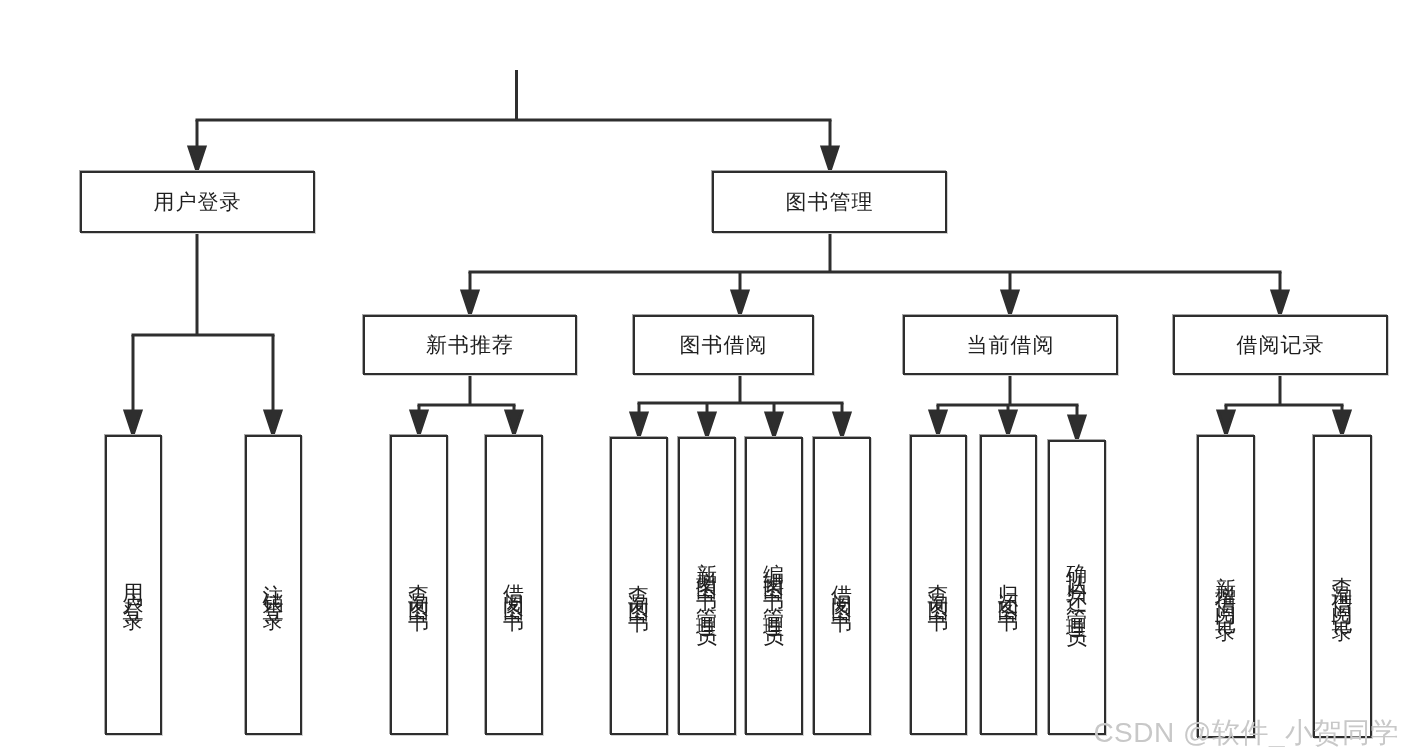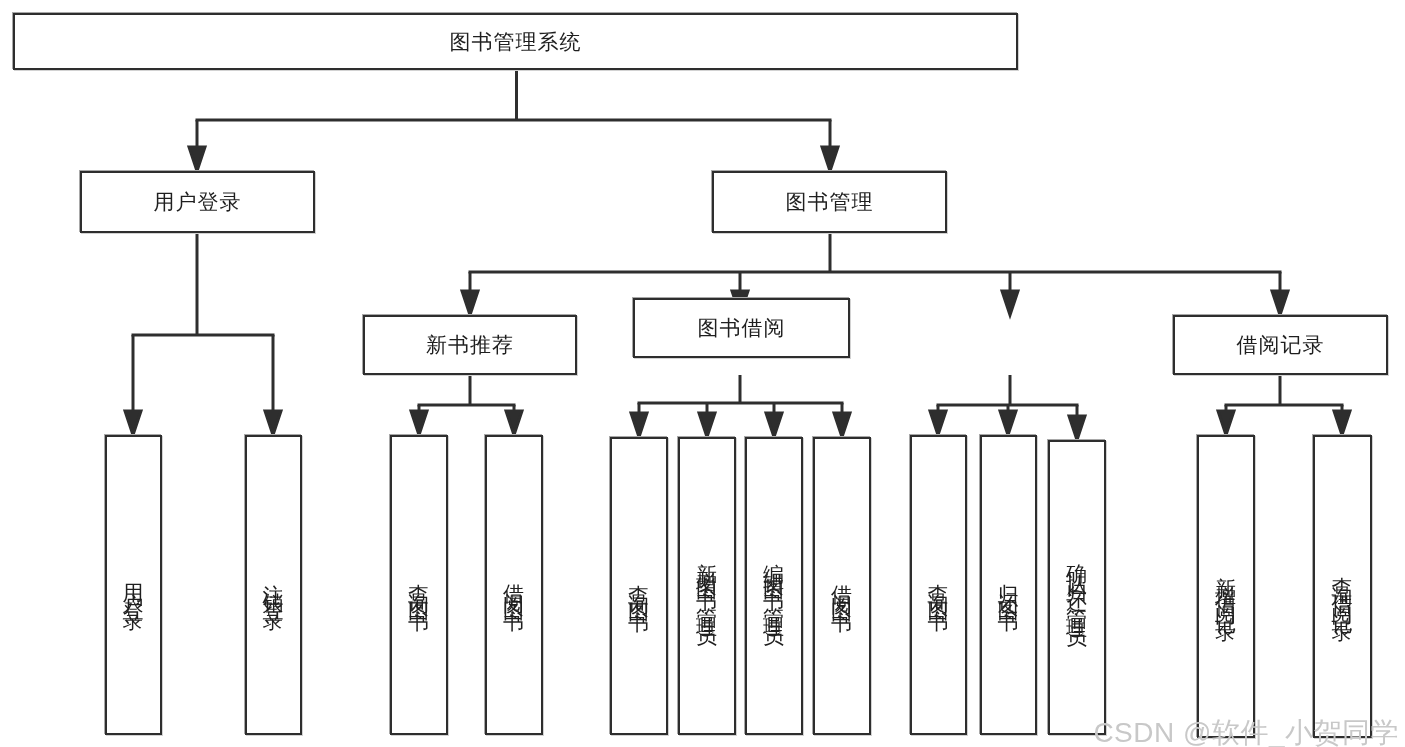--- a/index.html
+++ b/index.html
@@ -85,27 +85,27 @@
 
       <line x1="1280" y1="375" x2="1280" y2="405"></line>
       <line x1="1224.5" y1="405" x2="1343.5" y2="405"></line>
       <line x1="1226" y1="405" x2="1226" y2="413"></line>
       <polygon points="1226,435 1218,411 1234,411"></polygon>
       <line x1="1342" y1="405" x2="1342" y2="413"></line>
       <polygon points="1342,435 1334,411 1350,411"></polygon>
     </g>
   </svg>
 
-  <div class="node h" style="left:13px;top:13px;width:1005px;height:57px">图书管理系统</div>
 
   <div class="node h" style="left:80px;top:171px;width:235px;height:62px">用户登录</div>
   <div class="node h" style="left:363px;top:315px;width:214px;height:60px">新书推荐</div>
 
   <div class="node h" style="left:712px;top:171px;width:235px;height:62px">图书管理</div>
-  <div class="node h" style="left:633px;top:298px;width:217px;height:60px">图书借阅</div>
+  <div class="node h" style="left:633px;top:315px;width:181px;height:60px">图书借阅</div>
+  <div class="node h" style="left:903px;top:315px;width:215px;height:60px">当前借阅</div>
   <div class="node h" style="left:1173px;top:315px;width:215px;height:60px">借阅记录</div>
 
   <div class="node v" style="left:105px;top:435px;width:57px;height:300px">
     <span class="vtext">用户登录</span>
   </div>
   <div class="node v" style="left:245px;top:435px;width:57px;height:300px">
     <span class="vtext">注销登录</span>
   </div>
 
   <div class="node v" style="left:390px;top:435px;width:58px;height:300px">

